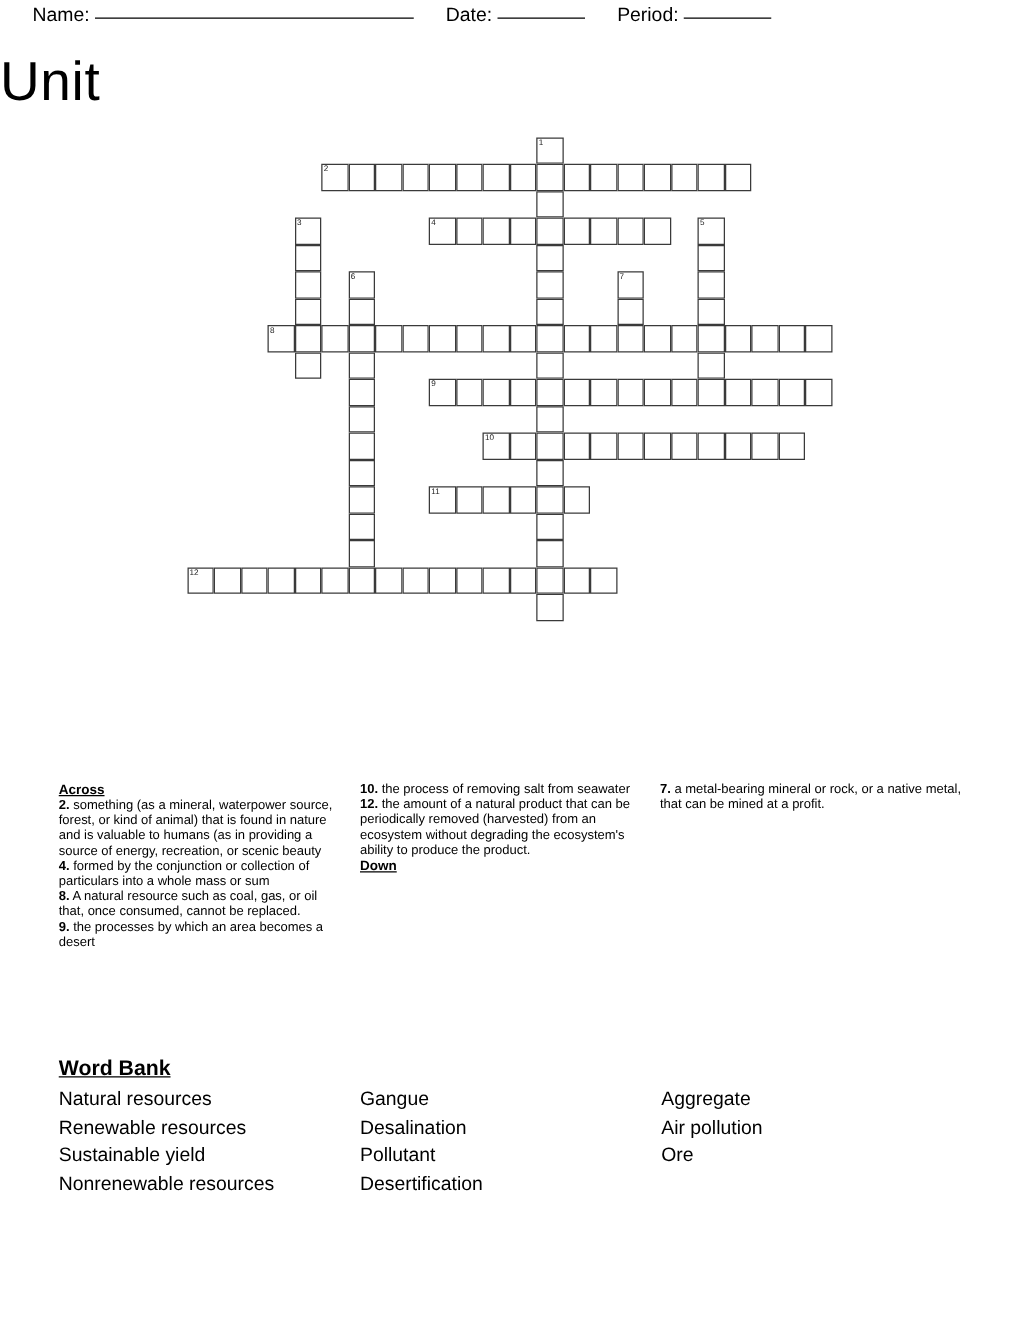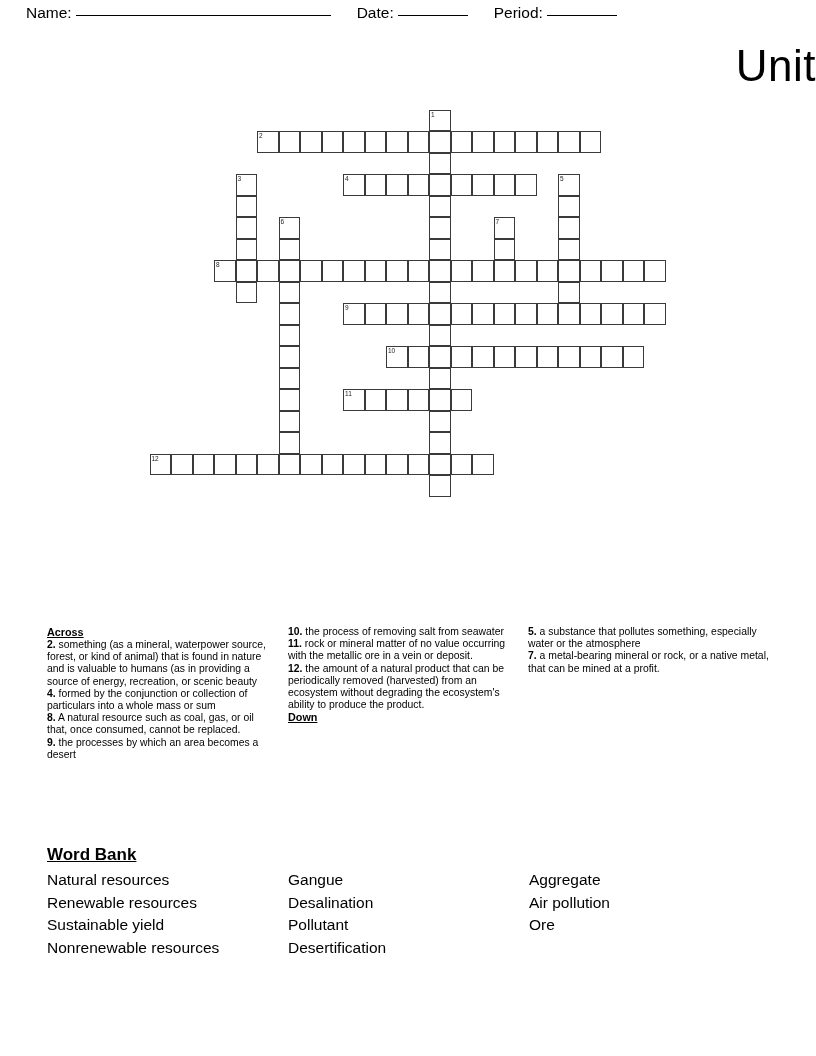--- a/index.html
+++ b/index.html
@@ -42,21 +42,21 @@
   .rule-date { width: 70px; margin-left: 4px; margin-right: 26px; }
   .rule-period { width: 70px; margin-left: 4px; }
   .sp-name { margin-left: 26px; }
 
   
   .title {
     position: absolute;
     top: 38px;
     left: 0;
     width: 816px;
-    text-align: right;
+    text-align: left;
     font-size: 44px;
     font-weight: 400;
     letter-spacing: 0.5px;
     line-height: 56px;
   }
 
   
   #crossword {
     position: absolute;
     left: 0px;
@@ -307,26 +307,24 @@
 <div class="clues">
   <div class="clue-col clue-col-1" id="clue-col-1">
       <span class="clue-heading">Across</span>
       <span class="clue-item"><span class="cnum">2.</span><span> something (as a mineral, waterpower source, forest, or kind of animal) that is found in nature and is valuable to humans (as in providing a source of energy, recreation, or scenic beauty</span></span>
       <span class="clue-item"><span class="cnum">4.</span><span> formed by the conjunction or collection of particulars into a whole mass or sum</span></span>
       <span class="clue-item"><span class="cnum">8.</span><span> A natural resource such as coal, gas, or oil that, once consumed, cannot be replaced.</span></span>
       <span class="clue-item"><span class="cnum">9.</span><span> the processes by which an area becomes a desert</span></span>
     </div>
   <div class="clue-col clue-col-2" id="clue-col-2">
       <span class="clue-item"><span class="cnum">10.</span><span> the process of removing salt from seawater</span></span>
-      <span class="clue-item"><span class="cnum">11.</span><span> rock or mineral matter of no value occurring with the metallic ore in a vein or deposit.</span></span>
       <span class="clue-item"><span class="cnum">12.</span><span> the amount of a natural product that can be periodically removed (harvested) from an ecosystem without degrading the ecosystem's ability to produce the product.</span></span>
       <span class="clue-heading">Down</span>
     </div>
   <div class="clue-col clue-col-3" id="clue-col-3">
-      <span class="clue-item"><span class="cnum">5.</span><span> a substance that pollutes something, especially water or the atmosphere</span></span>
       <span class="clue-item"><span class="cnum">7.</span><span> a metal-bearing mineral or rock, or a native metal, that can be mined at a profit.</span></span>
     </div>
 </div>
 
 <div class="wordbank">
   <span class="wb-title">Word Bank</span>
   <div class="wb-grid" id="wb-grid">
       <div class="wb-item">Natural resources</div>
       <div class="wb-item">Gangue</div>
       <div class="wb-item">Aggregate</div>

